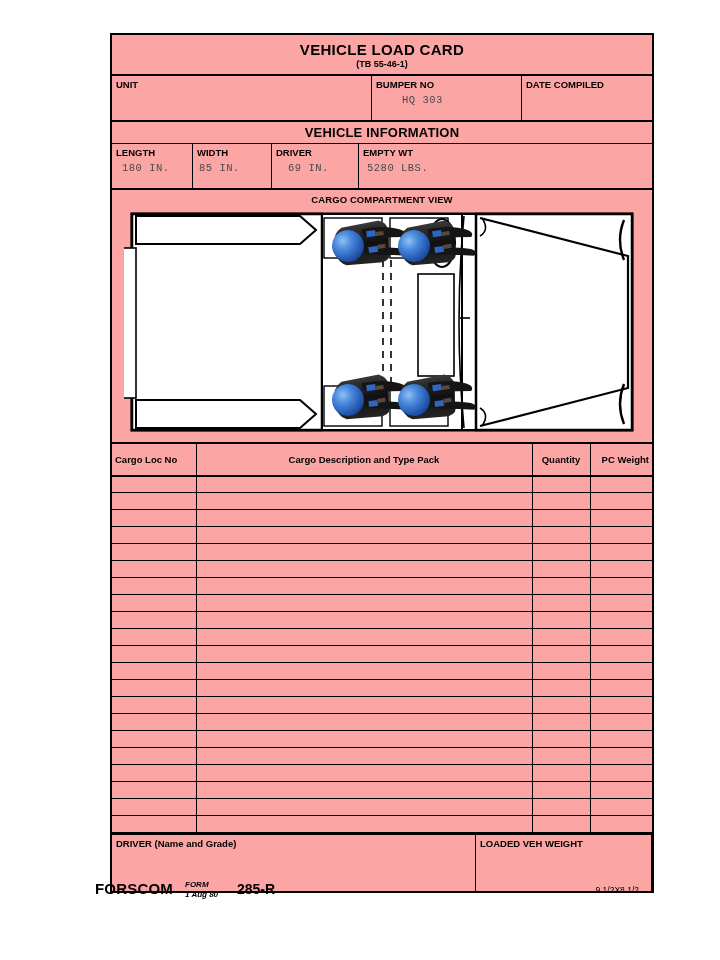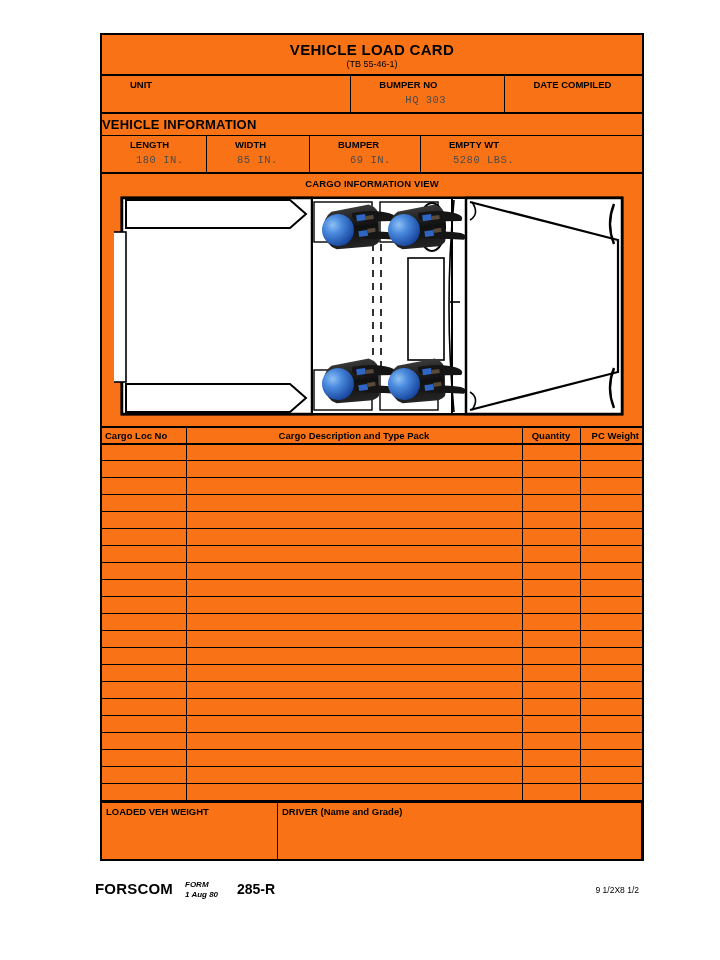--- a/index.html
+++ b/index.html
@@ -11,24 +11,24 @@
     width: 720px;
     height: 960px;
     position: relative;
     font-family: "Liberation Sans", sans-serif;
     color: #000;
     overflow: hidden;
   }
 
   #form {
     position: absolute;
-    left: 100px;
+    left: 110px;
     top: 33px;
     width: 544px;
-    background: #f97316;
+    background: #fca5a5;
     border: 2px solid #000;
     box-sizing: border-box;
   }
 
   .row { display: flex; }
   .cell {
     box-sizing: border-box;
     border-right: 1px solid #000;
     position: relative;
   }
@@ -43,46 +43,46 @@
     border-bottom: 2px solid #000;
   }
   .title-main {
     font-size: 15px;
     font-weight: bold;
     letter-spacing: .3px;
     line-height: 1.15;
   }
   .title-sub {
     font-size: 9px;
-    font-weight: normal;
+    font-weight: bold;
     line-height: 1.4;
   }
 
   
   .lbl {
     font-size: 9.5px;
     font-weight: bold;
     padding: 3px 0 0 4px;
     line-height: 1.2;
   }
   .val-mono {
     font-family: "Liberation Mono", monospace;
     font-size: 10.5px;
     color: #4a4a4a;
     padding-left: 22px;
     padding-top: 4px;
     letter-spacing: .5px;
   }
   .val-mono.ind { padding-left: 30px; }
 
-  .hrow { height: 36px; margin-left: 24px; }
+  .hrow { height: 44px; }
 
   
   .band {
-    text-align: left;
+    text-align: center;
     font-size: 13px;
     font-weight: bold;
     padding: 3px 0 3px 0;
     border-bottom: 1px solid #000;
     letter-spacing: .2px;
   }
   .band-thin {
     text-align: center;
     font-size: 9.5px;
     font-weight: bold;
@@ -109,21 +109,21 @@
 
   
   .ct { width: 100%; border-collapse: collapse; table-layout: fixed; }
   .ct th, .ct td {
     border: 1px solid #000;
     box-sizing: border-box;
   }
   .ct th {
     font-size: 9.5px;
     font-weight: bold;
-    height: 16px;
+    height: 32px;
     padding: 0 0 0 3px;
     border-top: none;
     border-bottom: 2px solid #000;
   }
   .ct th.c { text-align: center; padding-left: 0; margin-top: 40px; }
   .ct th.l { text-align: left; }
   .ct td { height: 17px; }
   .ct th:first-child, .ct td:first-child { border-left: none; }
   .ct th:last-child, .ct td:last-child { border-right: none; padding-left: 8px; }
 
@@ -192,30 +192,30 @@
   <div class="row bdr-b">
     <div class="cell hrow" style="width:81px">
       <div class="lbl">LENGTH</div>
       <div class="val-mono" style="padding-left:10px">180 IN.</div>
     </div>
     <div class="cell hrow" style="width:79px">
       <div class="lbl">WIDTH</div>
       <div class="val-mono" style="padding-left:6px">85 IN.</div>
     </div>
     <div class="cell hrow" style="width:87px">
-      <div class="lbl">BUMPER</div>
+      <div class="lbl">DRIVER</div>
       <div class="val-mono" style="padding-left:16px">69 IN.</div>
     </div>
     <div class="cell hrow" style="width:87px">
       <div class="lbl">EMPTY WT</div>
       <div class="val-mono" style="padding-left:8px">5280 LBS.</div>
     </div>
   </div>
 
-  <div class="band-thin">CARGO INFORMATION VIEW</div>
+  <div class="band-thin">CARGO COMPARTMENT VIEW</div>
 
   <div id="diagram-wrap">
     <svg id="diagram" width="516" height="228" viewBox="0 0 516 228">
       <defs>
         <radialGradient id="headGrad" cx="36%" cy="32%" r="72%">
           <stop offset="0%" stop-color="#8fc0f2"></stop>
           <stop offset="38%" stop-color="#4a8ade"></stop>
           <stop offset="100%" stop-color="#15439a"></stop>
         </radialGradient>
         <linearGradient id="bodyGrad" x1="0" y1="0" x2="0" y2="1">
@@ -432,26 +432,26 @@
         <tr>
           <td></td>
           <td></td>
           <td></td>
           <td></td>
         </tr>
       </tbody>
   </table>
 
   <div class="bottom">
+    <div class="cell" style="width:364px">
+      <div class="lbl">DRIVER (Name and Grade)</div>
+      <div class="val-mono"></div>
+    </div>
     <div class="cell" style="width:176px">
       <div class="lbl">LOADED VEH WEIGHT</div>
-      <div class="val-mono"></div>
-    </div>
-    <div class="cell" style="width:364px">
-      <div class="lbl">DRIVER (Name and Grade)</div>
       <div class="val-mono"></div>
     </div>
   </div>
 
 </div>
 
 <div id="footer">
   <div class="f-forscom">FORSCOM</div>
   <div class="f-form">
     <div>FORM</div>

